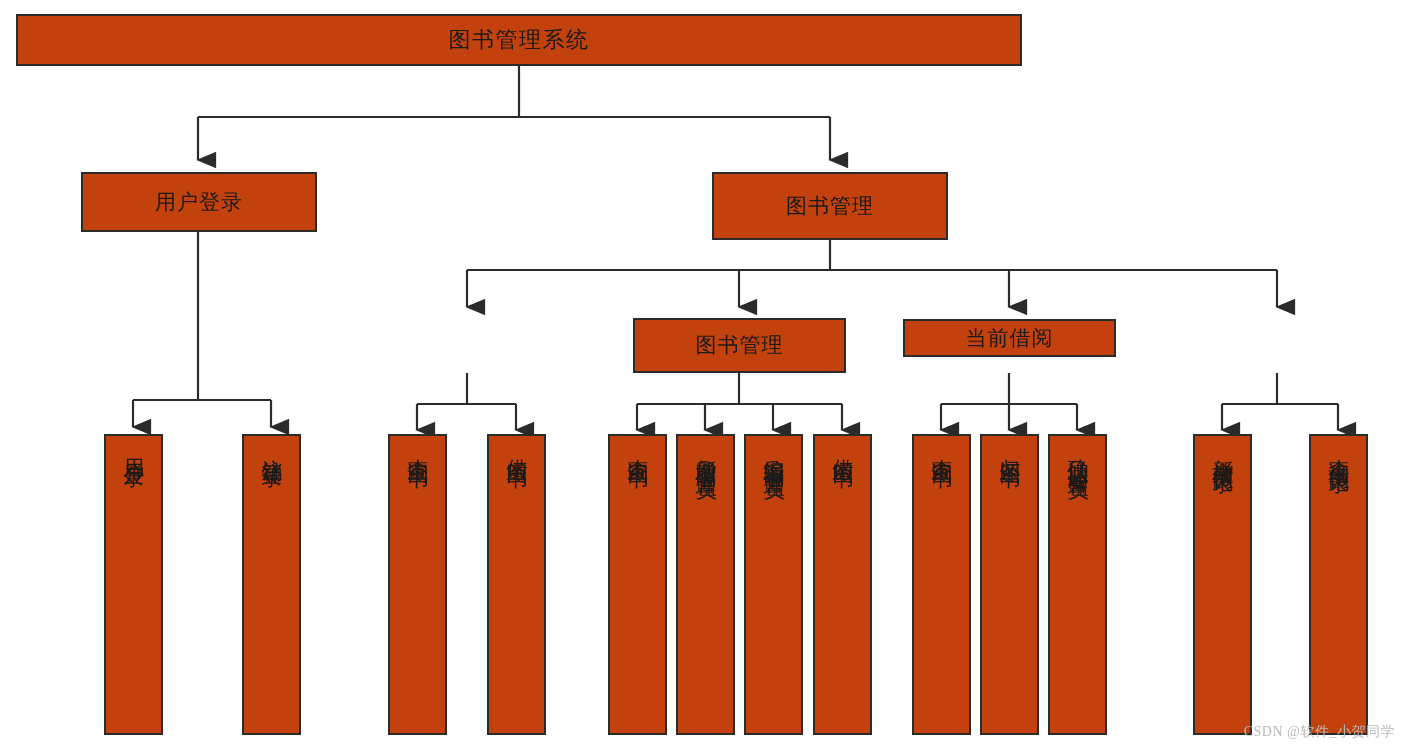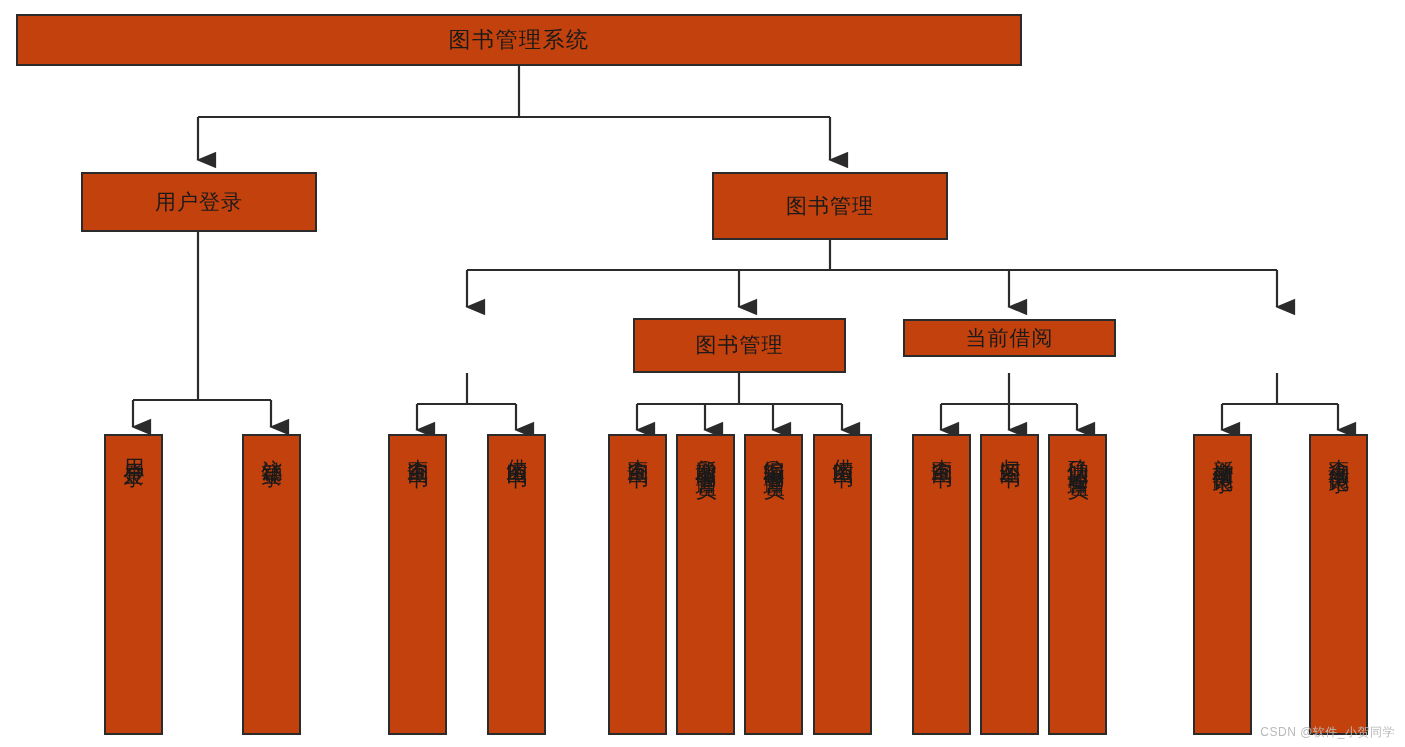--- a/index.html
+++ b/index.html
@@ -61,25 +61,25 @@
     writing-mode: vertical-rl;
     text-orientation: upright;
     font-size: 21px;
     letter-spacing: 3px;
     line-height: 1;
   }
   .watermark {
     position: absolute;
     right: 10px;
     bottom: 6px;
-    font-size: 12px;
+    font-size: 14px;
     color: #b9b9b9;
     letter-spacing: 0.5px;
     white-space: nowrap;
-    font-family: Liberation Sans, sans-serif;
+    font-family: Liberation Serif, serif;
   }
 </style>
 </head>
 <body>
 
 <div id="canvas">
 
   <svg id="edges" viewBox="0 0 1405 747" xmlns="http://www.w3.org/2000/svg">
     <defs>
       <marker id="arrow" viewBox="0 0 12 12" refX="6" refY="11" markerWidth="9" markerHeight="11" orient="auto-start-reverse">

